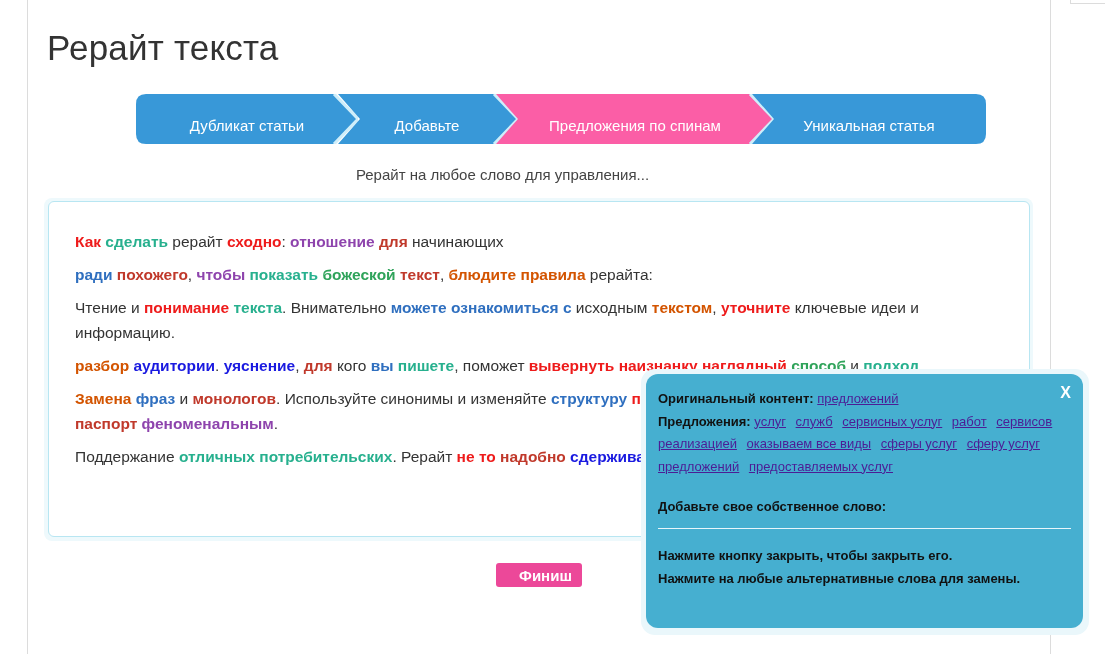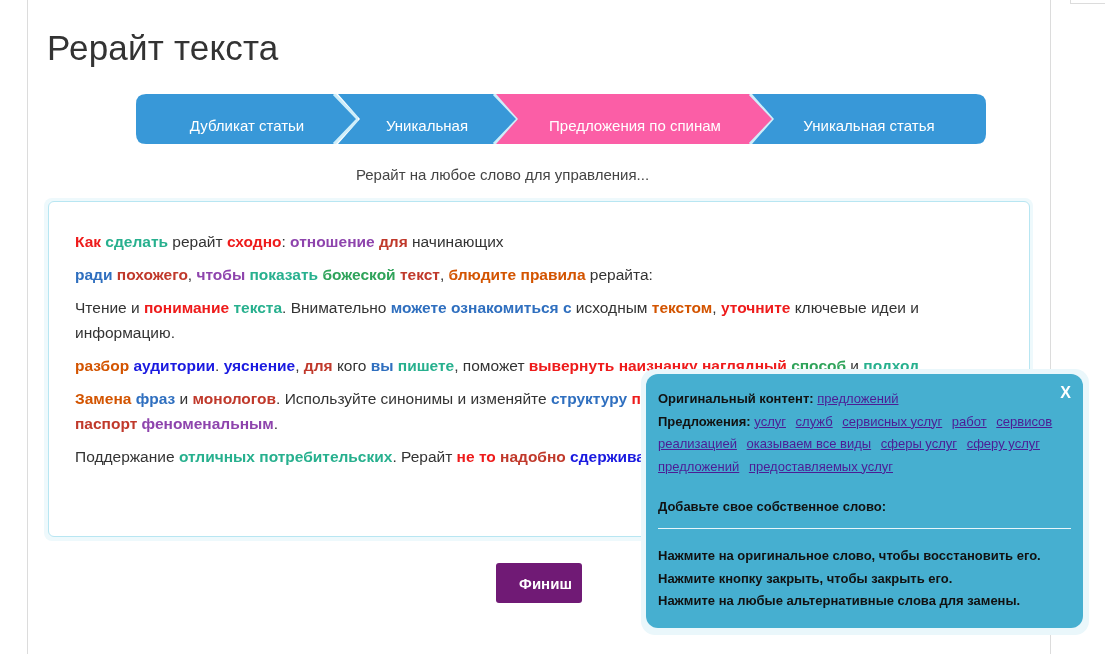--- a/index.html
+++ b/index.html
@@ -22,21 +22,21 @@
     .step span { position: relative; z-index: 2; }
 
     .instruction { position: absolute; left: 0; width: 1105px; top: 166px; text-align: center; font-size: 15px; color: #444; padding-left: 0; }
     .instruction span { position: relative; left: -50px; }
 
     .editor-outer { position: absolute; left: 44px; top: 198px; width: 989px; height: 343px; border-radius: 8px; background: #eef9fc; }
     .editor { position: absolute; left: 48px; top: 201px; width: 982px; height: 336px; background: #fff; border: 1px solid #b8e6f2; border-radius: 6px; padding: 19px 18px; font-size: 15.5px; line-height: 25px; color: #333; }
     .editor .w { font-weight: bold; cursor: pointer; }
     .editor p { margin: 8px; }
 
-    .finish-btn { position: absolute; left: 496px; top: 563px; width: 86px; height: 40px; background: #701a75; color: #fff; border: none; border-radius: 3px; font-size: 15px; font-weight: bold; font-family: "Liberation Sans", sans-serif; padding-left: 19px; }
+    .finish-btn { position: absolute; left: 496px; top: 563px; width: 86px; height: 24px; background: #ec4899; color: #fff; border: none; border-radius: 3px; font-size: 15px; font-weight: bold; font-family: "Liberation Sans", sans-serif; padding-left: 19px; }
 
     .popup-shadow { position: absolute; left: 641px; top: 369px; width: 448px; height: 266px; border-radius: 14px; background: #eaf7fb; }
     .popup { position: absolute; left: 646px; top: 374px; width: 437px; height: 254px; border-radius: 12px; background: #46afd0; color: #111; font-size: 13px; padding: 14px 12px; }
     .popup .close { position: absolute; right: 12px; top: 10px; color: #fff; font-weight: bold; font-size: 16px; cursor: pointer; }
     .popup .row { line-height: 22.5px; }
     .popup .lbl { font-weight: bold; }
     .popup a { color: #4c1d95; text-decoration: underline; margin-right: 6px; cursor: pointer; }
     .popup .own { font-weight: bold; margin-top: 21px; }
     .popup hr { border: none; border-top: 1px solid #e8f6fb; margin: 14px 0 16px 0; }
     .popup .help { font-weight: bold; line-height: 22.5px; }
@@ -56,21 +56,21 @@
         <path d="M10 0 H198 L222 25 L198 50 H10 Q0 50 0 40 V10 Q0 0 10 0 Z" fill="#3898d8"></path>
         <path d="M198 0 L222 25 L198 50" stroke="#cfeefa" stroke-width="3" fill="none"></path>
       </svg>
     <span>Дубликат статьи</span>
   </div>
   <div class="step" style="left:202px;width:178px;">
     <svg width="180" height="50">
         <path d="M0 0 H156 L180 25 L156 50 H0 L22 25 Z" fill="#3898d8"></path>
         <path d="M156 0 L180 25 L156 50" stroke="#cfeefa" stroke-width="3" fill="none"></path>
       </svg>
-    <span>Уникальная</span>
+    <span>Добавьте</span>
   </div>
   <div class="step" style="left:360px;width:278px;">
     <svg width="280" height="50">
         <path d="M0 0 H254 L278 25 L254 50 H0 L22 25 Z" fill="#fb5ea6"></path>
         <path d="M254 0 L278 25 L254 50" stroke="#cfeefa" stroke-width="3" fill="none"></path>
       </svg>
     <span>Предложения по спинам</span>
   </div>
   <div class="step" style="left:616px;width:234px;">
     <svg width="234" height="50">
@@ -99,16 +99,15 @@
   <span class="close">X</span>
   <div class="row">
     <span class="lbl">Оригинальный контент:</span>
     <a>предложений</a>
   </div>
   <div class="row" id="sugg-row">
     <span class="lbl">Предложения:</span>
    <a>услуг</a> <a>служб</a> <a>сервисных услуг</a> <a>работ</a> <a>сервисов</a> <a>реализацией</a> <a>оказываем все виды</a> <a>сферы услуг</a> <a>сферу услуг</a> <a>предложений</a> <a>предоставляемых услуг</a></div>
   <div class="own">Добавьте свое собственное слово:</div>
   <hr>
-  <div class="help">Нажмите на оригинальное слово, чтобы восстановить его.</div>
   <div class="help">Нажмите кнопку закрыть, чтобы закрыть его.</div>
   <div class="help">Нажмите на любые альтернативные слова для замены.</div>
 </div>
 
 </body></html>

